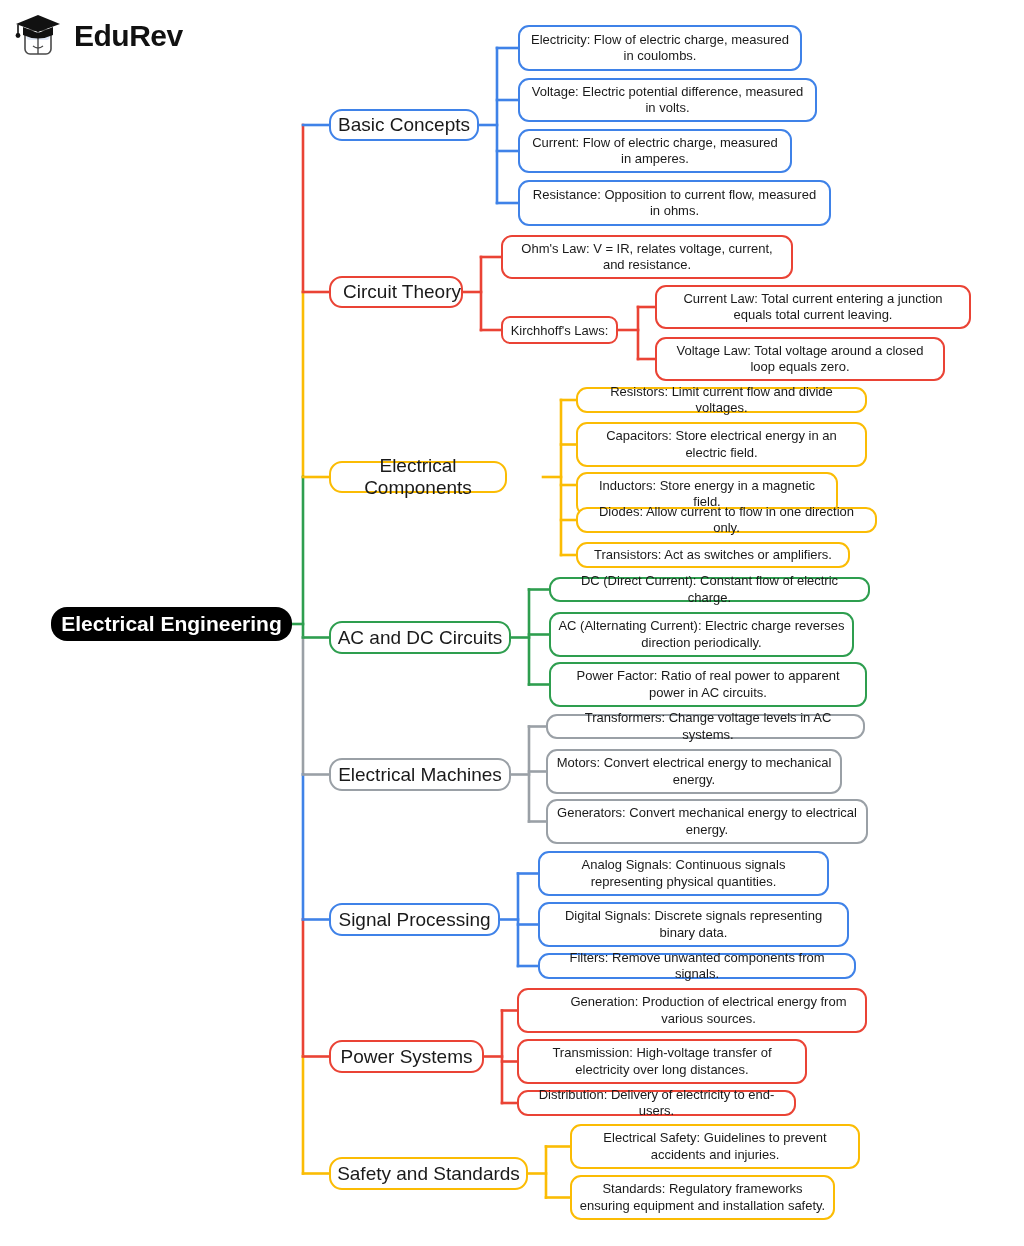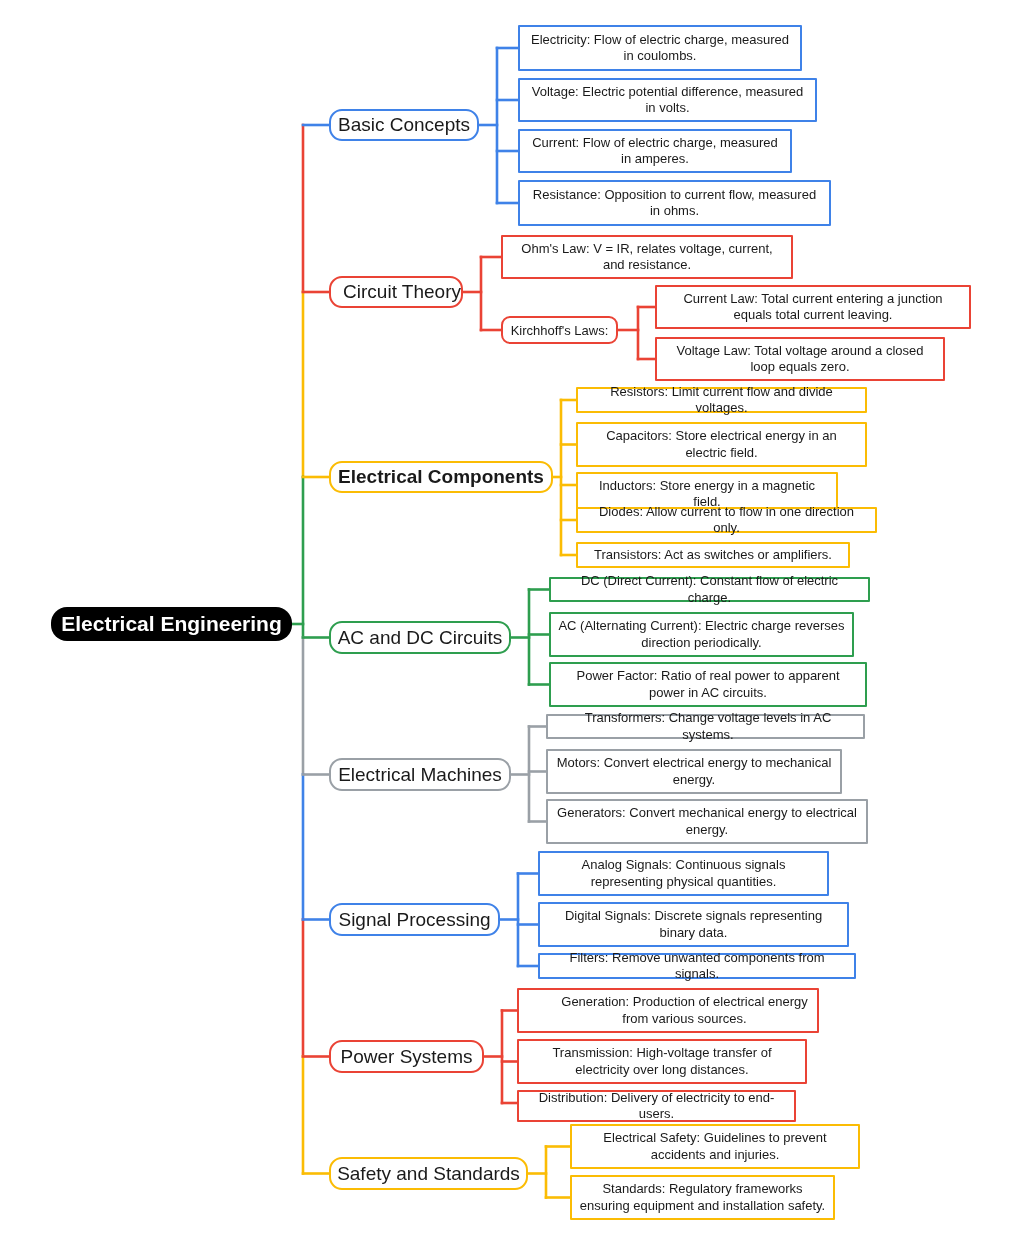--- a/index.html
+++ b/index.html
@@ -27,21 +27,21 @@
     background:#000000;color:#ffffff;font-weight:bold;font-size:21px;
     border:none;border-radius:16px;
   }
   .node-branch{
     font-size:19px;border-width:2.5px;border-radius:13px;
   }
   .node-sub{
     font-size:13px;border-width:2.5px;border-radius:9px;
   }
   .node-leaf{
-    font-size:13px;border-width:2.5px;border-radius:1px;
+    font-size:13px;border-width:2.5px;border-radius:11px;
     padding:3px 7px;line-height:1.25;
   }
 </style>
 </head>
 <body>
 
 <div id="canvas">
 
   <svg id="wires">
       <path d="M 303 125 L 303 292" stroke="#ea4335" stroke-width="2.6" fill="none" stroke-linecap="square"></path>
@@ -100,20 +100,40 @@
       <path d="M 502 1010.5 L 517 1010.5" stroke="#ea4335" stroke-width="2.6" fill="none" stroke-linecap="square"></path>
       <path d="M 502 1061.5 L 517 1061.5" stroke="#ea4335" stroke-width="2.6" fill="none" stroke-linecap="square"></path>
       <path d="M 502 1103 L 517 1103" stroke="#ea4335" stroke-width="2.6" fill="none" stroke-linecap="square"></path>
       <path d="M 303 1173.5 L 329 1173.5" stroke="#fbbc04" stroke-width="2.6" fill="none" stroke-linecap="square"></path>
       <path d="M 528 1173.5 L 546 1173.5" stroke="#fbbc04" stroke-width="2.6" fill="none" stroke-linecap="square"></path>
       <path d="M 546 1146.5 L 546 1197.5" stroke="#fbbc04" stroke-width="2.6" fill="none" stroke-linecap="square"></path>
       <path d="M 546 1146.5 L 570 1146.5" stroke="#fbbc04" stroke-width="2.6" fill="none" stroke-linecap="square"></path>
       <path d="M 546 1197.5 L 570 1197.5" stroke="#fbbc04" stroke-width="2.6" fill="none" stroke-linecap="square"></path>
     </svg>
 
+  <div class="logo">
+    <div class="logo-mark">
+      <svg width="52" height="52" viewBox="0 0 52 52">
+
+        <rect x="11" y="20" width="26" height="24" rx="5" ry="5" fill="#ffffff" stroke="#4a4a4a" stroke-width="1.6"></rect>
+        <rect x="12.5" y="22" width="23" height="8" rx="3" ry="3" fill="#dfe7f5"></rect>
+        <line x1="24" y1="20" x2="24" y2="44" stroke="#4a4a4a" stroke-width="1.4"></line>
+        <circle cx="19.5" cy="26" r="2.1" fill="#1b2330"></circle>
+        <circle cx="29.5" cy="26" r="2.1" fill="#1b2330"></circle>
+        <path d="M19 36 q5 4 10 0" fill="none" stroke="#4a4a4a" stroke-width="1.3"></path>
+
+        <path d="M24 5 L46 14 L24 22 L2 14 Z" fill="#111111"></path>
+        <path d="M9 17 L9 25 q15 7 30 0 L39 17 L24 23 Z" fill="#111111"></path>
+
+        <path d="M4 14.5 L4 24" stroke="#111111" stroke-width="1.6" fill="none"></path>
+        <circle cx="4" cy="25.5" r="2.4" fill="#111111"></circle>
+      </svg>
+    </div>
+    <div class="logo-text">EduRev</div>
+  </div>
 
   <div class="node node-root" id="root-node" style="left: 51px; top: 607px; width: 241px; height: 34px;">
     <span>Electrical Engineering</span>
   </div>
 
   <div id="nodes">
       <div class="node node-branch" style="left: 329px; top: 109px; width: 150px; height: 32px; border-color: rgb(63, 130, 232);">
         <span>Basic Concepts</span>
       </div>
       <div class="node node-leaf" style="left: 518px; top: 25px; width: 284px; height: 46px; border-color: rgb(63, 130, 232);">
@@ -136,21 +156,21 @@
       </div>
       <div class="node node-sub" style="left: 501px; top: 316px; width: 117px; height: 28px; border-color: rgb(234, 67, 53);">
         <span>Kirchhoff's Laws:</span>
       </div>
       <div class="node node-leaf" style="left: 655px; top: 285px; width: 316px; height: 44px; border-color: rgb(234, 67, 53);">
         <span>Current Law: Total current entering a junction equals total current leaving.</span>
       </div>
       <div class="node node-leaf" style="left: 655px; top: 337px; width: 290px; height: 44px; border-color: rgb(234, 67, 53);">
         <span>Voltage Law: Total voltage around a closed loop equals zero.</span>
       </div>
-      <div class="node node-branch" style="left: 329px; top: 461px; width: 224px; height: 32px; border-color: rgb(251, 188, 4); font-weight: bold;">
+      <div class="node node-branch" style="left: 329px; top: 461px; width: 178px; height: 32px; border-color: rgb(251, 188, 4);">
         <span>Electrical Components</span>
       </div>
       <div class="node node-leaf" style="left: 576px; top: 387px; width: 291px; height: 26px; border-color: rgb(251, 188, 4);">
         <span>Resistors: Limit current flow and divide voltages.</span>
       </div>
       <div class="node node-leaf" style="left: 576px; top: 422px; width: 291px; height: 45px; border-color: rgb(251, 188, 4);">
         <span>Capacitors: Store electrical energy in an electric field.</span>
       </div>
       <div class="node node-leaf" style="left: 576px; top: 472px; width: 262px; height: 44px; border-color: rgb(251, 188, 4);">
         <span>Inductors: Store energy in a magnetic field.</span>
@@ -193,27 +213,27 @@
       </div>
       <div class="node node-leaf" style="left: 538px; top: 902px; width: 311px; height: 45px; border-color: rgb(63, 130, 232);">
         <span>Digital Signals: Discrete signals representing binary data.</span>
       </div>
       <div class="node node-leaf" style="left: 538px; top: 953px; width: 318px; height: 26px; border-color: rgb(63, 130, 232);">
         <span>Filters: Remove unwanted components from signals.</span>
       </div>
       <div class="node node-branch" style="left: 329px; top: 1040px; width: 155px; height: 33px; border-color: rgb(234, 67, 53);">
         <span>Power Systems</span>
       </div>
-      <div class="node node-leaf" style="left: 517px; top: 988px; width: 302px; height: 45px; border-color: rgb(234, 67, 53); padding-left: 40px;">
+      <div class="node node-leaf" style="left: 517px; top: 988px; width: 350px; height: 45px; border-color: rgb(234, 67, 53); padding-left: 40px;">
         <span>Generation: Production of electrical energy from various sources.</span>
       </div>
       <div class="node node-leaf" style="left: 517px; top: 1039px; width: 290px; height: 45px; border-color: rgb(234, 67, 53);">
         <span>Transmission: High-voltage transfer of electricity over long distances.</span>
       </div>
-      <div class="node node-leaf" style="left: 517px; top: 1090px; width: 279px; height: 32px; border-color: rgb(234, 67, 53);">
+      <div class="node node-leaf" style="left: 517px; top: 1090px; width: 279px; height: 26px; border-color: rgb(234, 67, 53);">
         <span>Distribution: Delivery of electricity to end-users.</span>
       </div>
       <div class="node node-branch" style="left: 329px; top: 1157px; width: 199px; height: 33px; border-color: rgb(251, 188, 4);">
         <span>Safety and Standards</span>
       </div>
       <div class="node node-leaf" style="left: 570px; top: 1124px; width: 290px; height: 45px; border-color: rgb(251, 188, 4);">
         <span>Electrical Safety: Guidelines to prevent accidents and injuries.</span>
       </div>
       <div class="node node-leaf" style="left: 570px; top: 1175px; width: 265px; height: 45px; border-color: rgb(251, 188, 4);">
         <span>Standards: Regulatory frameworks ensuring equipment and installation safety.</span>

